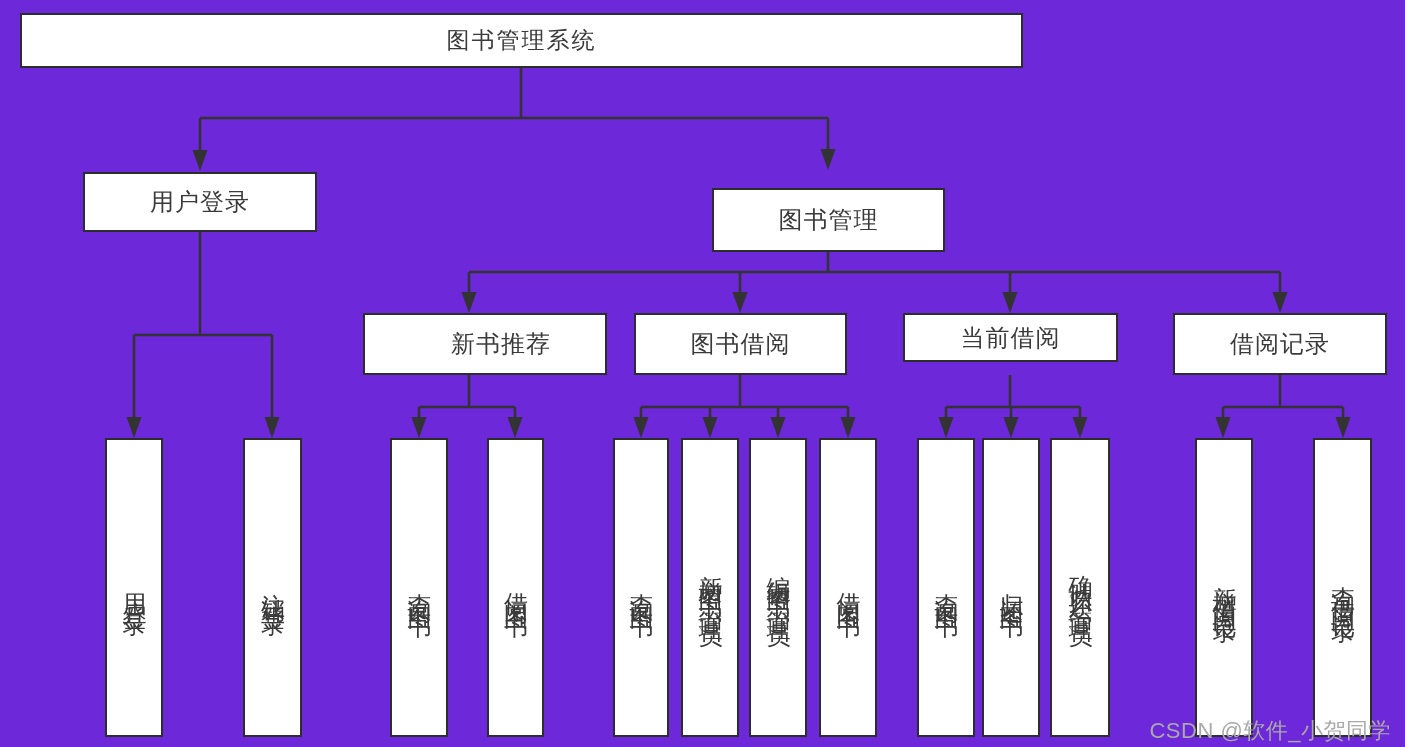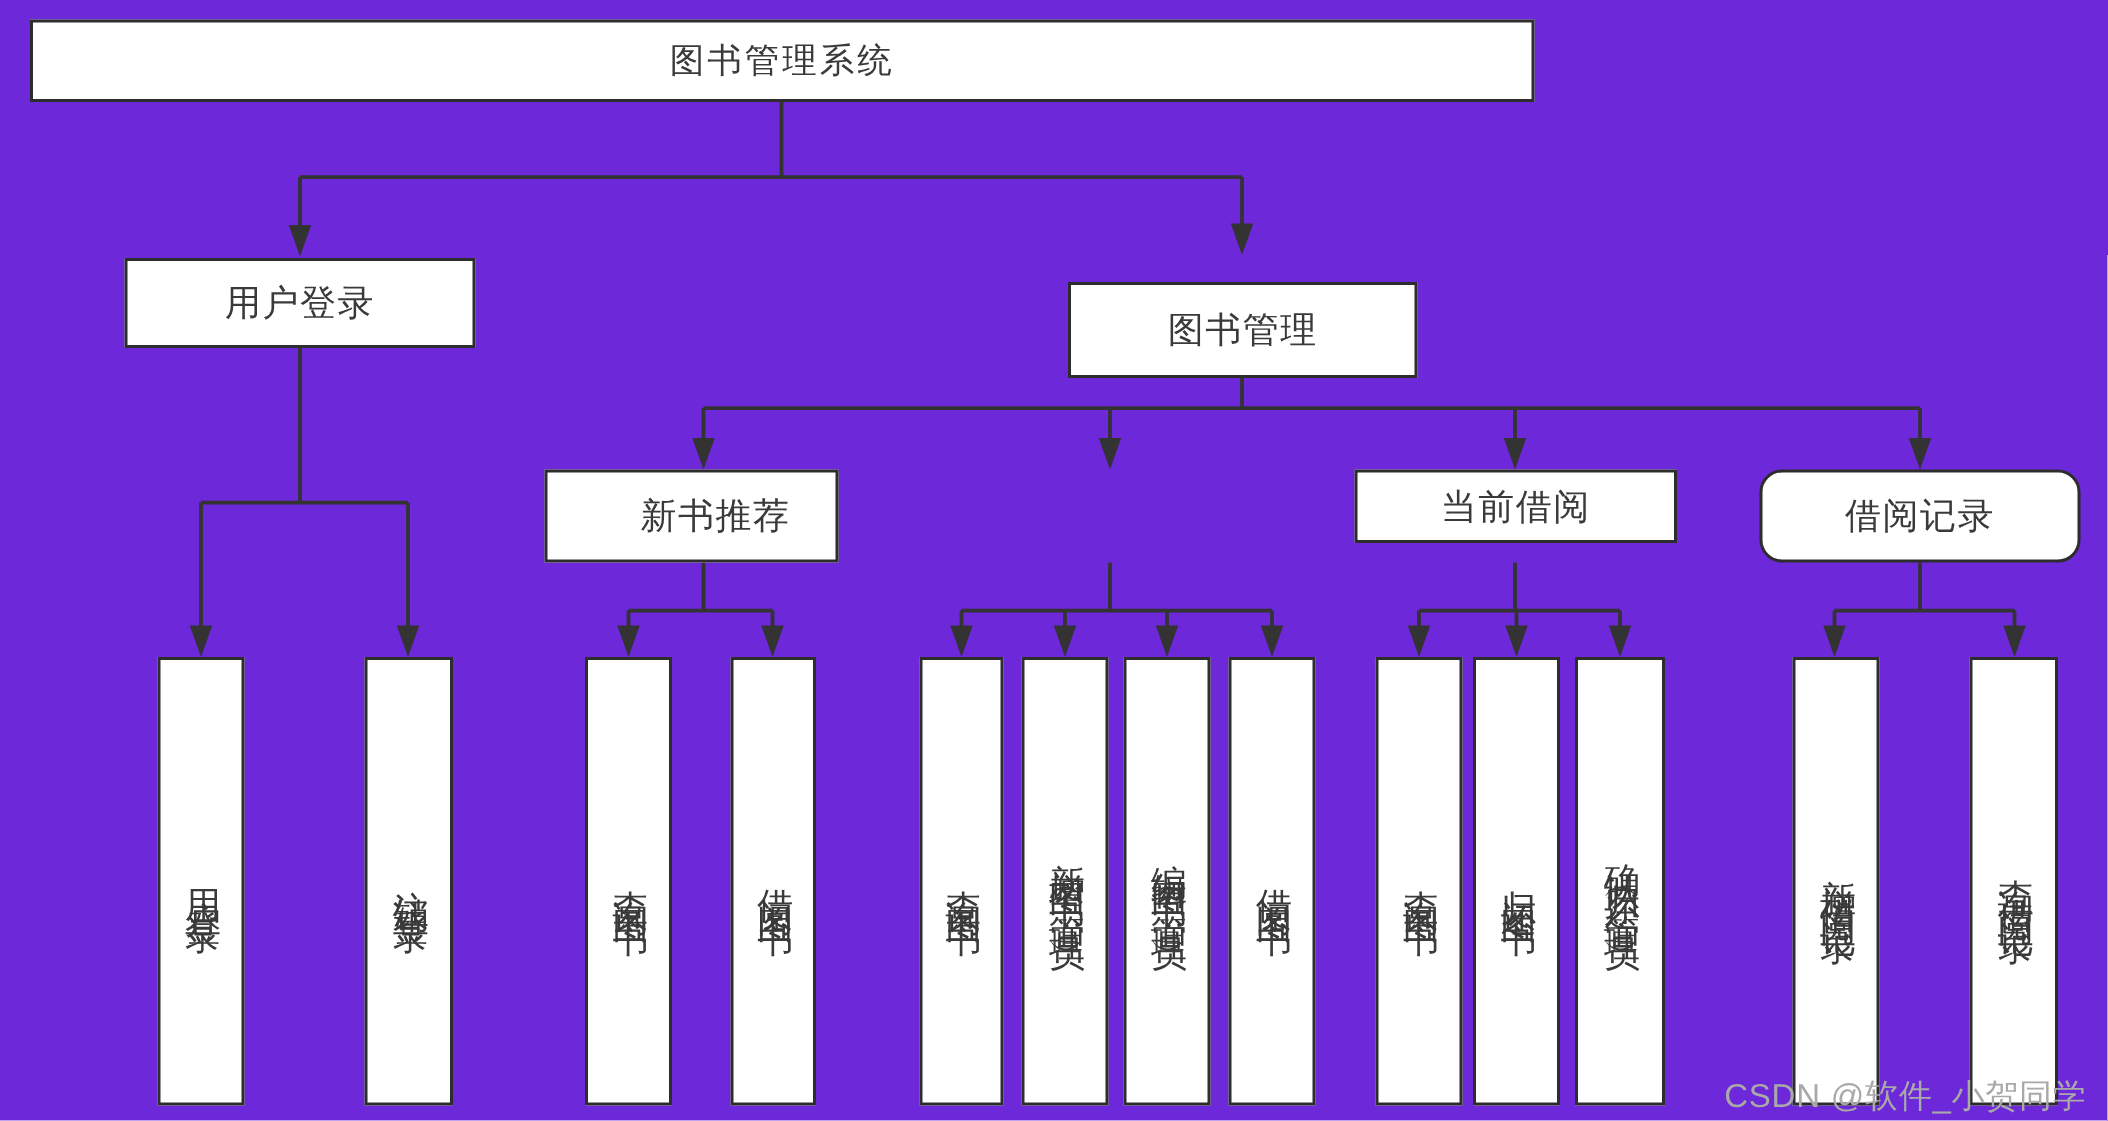--- a/index.html
+++ b/index.html
@@ -108,27 +108,30 @@
     <span>图书管理系统</span>
   </div>
 
   <div class="box h-box" style="left:83px; top:172px; width:234px; height:60px;">
     <span>用户登录</span>
   </div>
   <div class="box h-box" style="left:712px; top:188px; width:233px; height:64px;">
     <span>图书管理</span>
   </div>
 
-  <div class="box h-box" style="left:363px; top:313px; width:196px; height:62px;padding-left:32px;">
+  <div class="box h-box" style="left:363px; top:313px; width:244px; height:62px;padding-left:32px;">
     <span>新书推荐</span>
+  </div>
+  <div class="box h-box" style="left:634px; top:313px; width:213px; height:62px;">
+    <span>图书借阅</span>
   </div>
   <div class="box h-box" style="left:903px; top:313px; width:215px; height:49px;">
     <span>当前借阅</span>
   </div>
-  <div class="box h-box" style="left:1173px; top:313px; width:214px; height:62px;border-radius:15px;">
+  <div class="box h-box" style="left:1173px; top:313px; width:214px; height:62px;">
     <span>借阅记录</span>
   </div>
 
   <div class="box v-box" style="left:105px; top:438px; width:58px; height:299px;">
     <span>用户登录</span>
   </div>
   <div class="box v-box" style="left:243px; top:438px; width:59px; height:299px;">
     <span>注销登录</span>
   </div>
 

